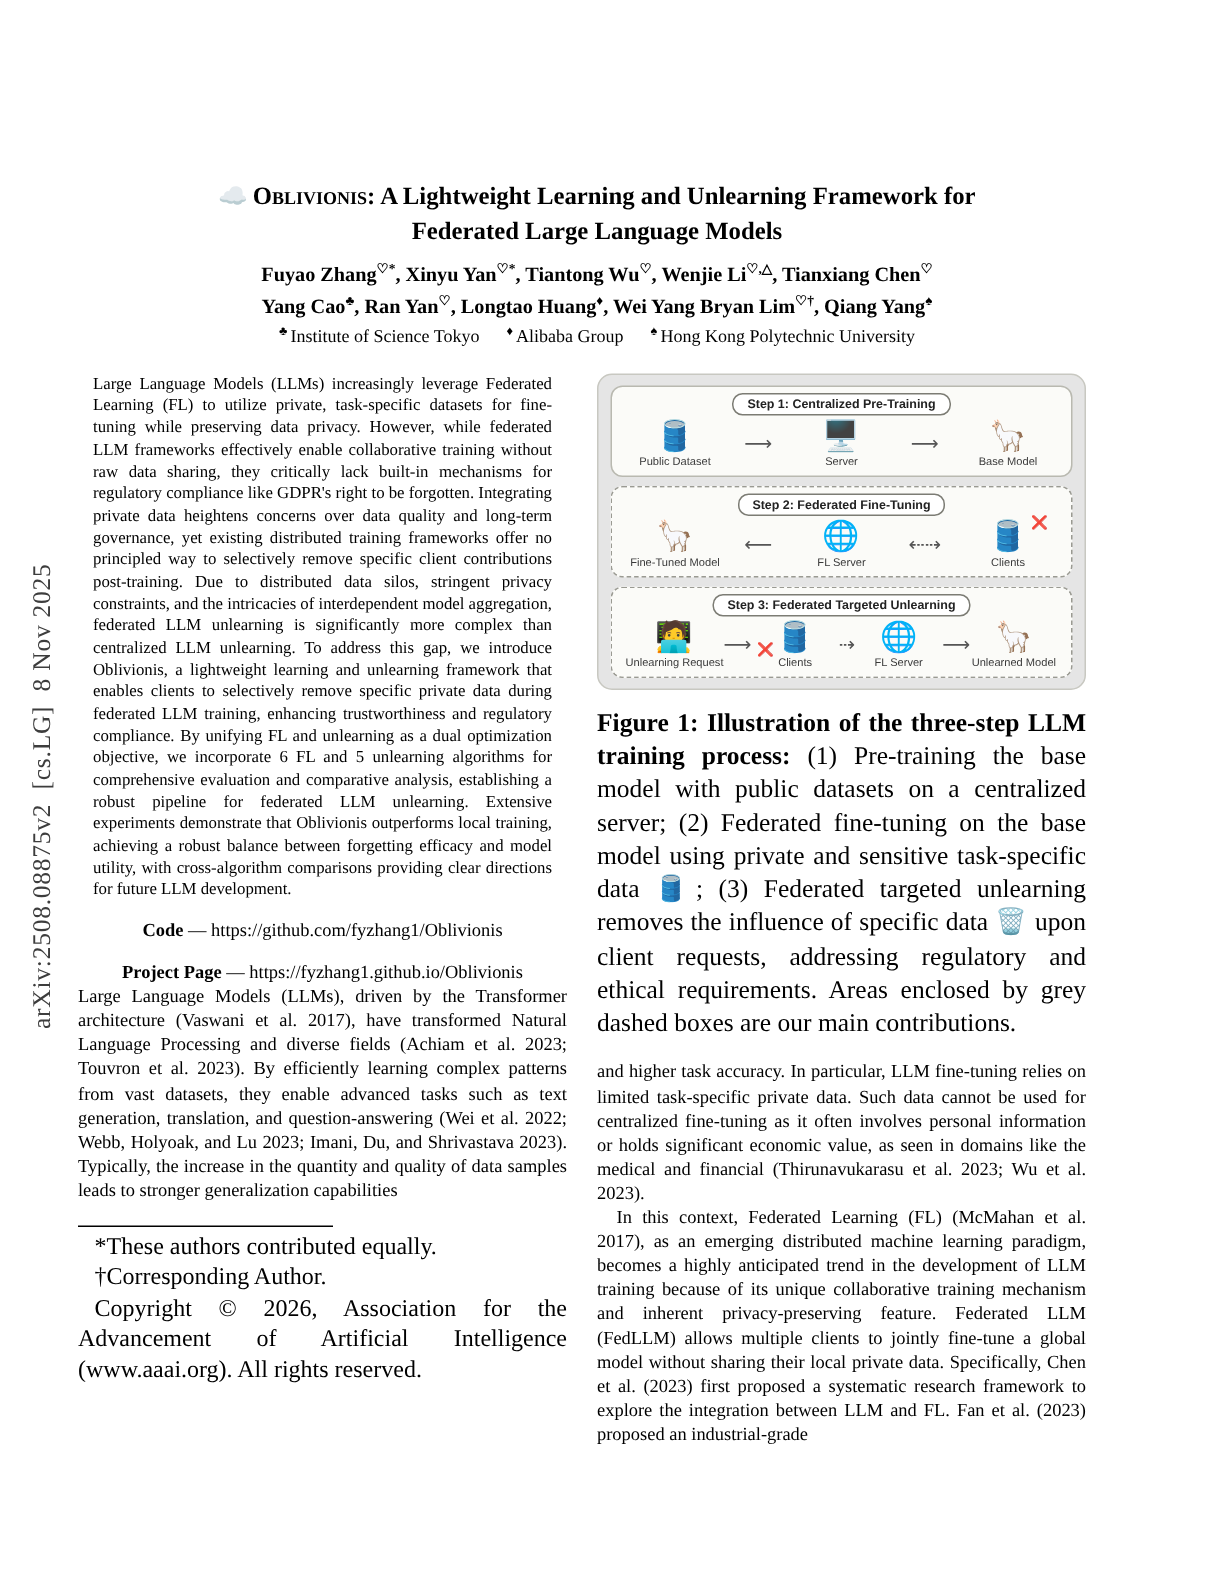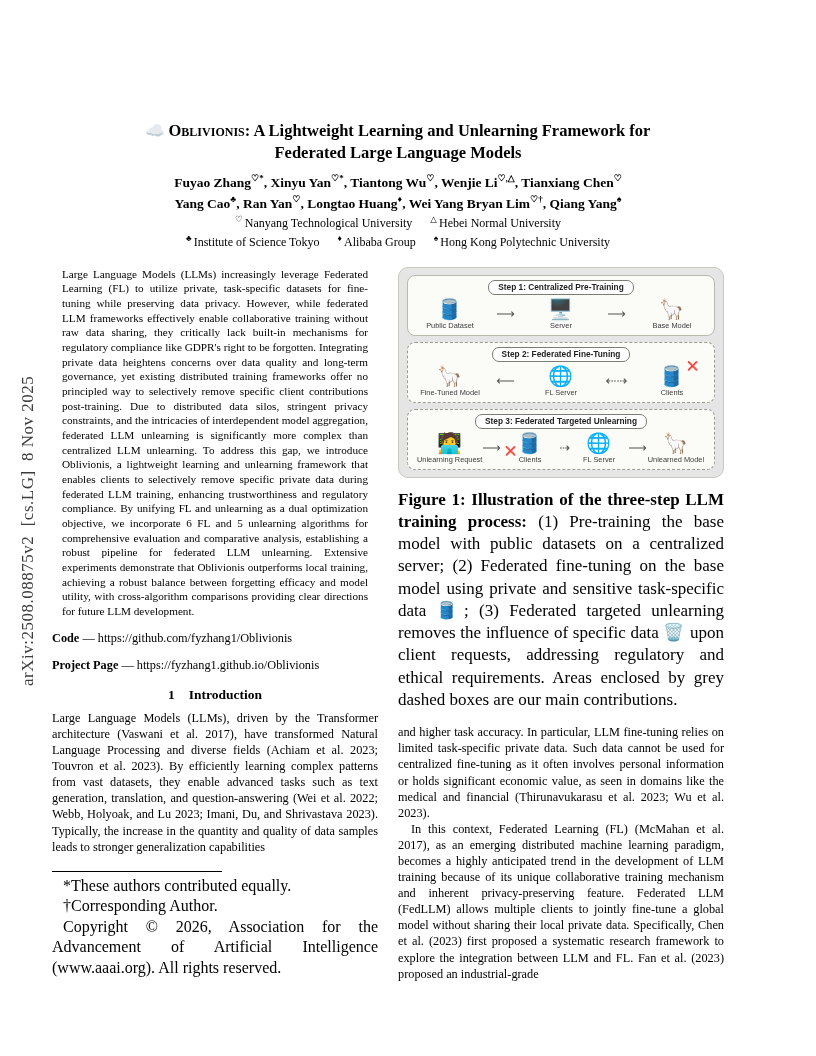--- a/index.html
+++ b/index.html
@@ -35,21 +35,21 @@
   .affil-item { margin:0 9px; }
 
   
   .columns { display:flex; gap:20px; margin-top:16px; }
   .col { width:326px; }
 
   .b { font-weight:bold; }
 
   .abstract-heading { text-align:center; font-size:12.5px; margin:2px 0 6px 0; }
   .abstract { font-size:11.2px; line-height:1.31; text-align:justify; margin:0 10px; }
-  .resource { font-size:12.3px; line-height:1.35; margin:11px 0 0 0; }
+  .resource { font-size:12.3px; line-height:1.35; margin:11px 0 0 0;text-align:center; }
   .resource a { color:#000; text-decoration:none; }
   .section-heading { text-align:center; font-size:13.5px; font-weight:bold; margin:13px 0 7px 0; }
   .secnum { margin-right:14px; }
   p.bodytext { font-size:12.3px; line-height:1.31; text-align:justify; }
   p.indent { text-indent:13px; }
 
   .footnote-block { margin-top:16px; }
   .footnote-rule { width:170px; border-top:1px solid #000; margin-bottom:4px; }
   .footnote { font-size:16px; line-height:1.28; text-indent:11px; text-align:justify; }
 
@@ -88,33 +88,31 @@
 <div class="page">
 
   <div class="arxiv">arXiv:2508.08875v2  [cs.LG]  8 Nov 2025</div>
 
   <div class="content">
 
     <div class="title-block">
       <h1 class="title"><span class="logo">☁️</span><span class="sc">Oblivionis</span><span>: A Lightweight Learning and Unlearning Framework for</span><br><span>Federated Large Language Models</span></h1>
       <div class="authors" id="authors1"><span>Fuyao Zhang</span><sup>♡*</sup>, <span>Xinyu Yan</span><sup>♡*</sup>, <span>Tiantong Wu</span><sup>♡</sup>, <span>Wenjie Li</span><sup>♡,△</sup>, <span>Tianxiang Chen</span><sup>♡</sup></div>
       <div class="authors" id="authors2"><span>Yang Cao</span><sup>♣</sup>, <span>Ran Yan</span><sup>♡</sup>, <span>Longtao Huang</span><sup>♦</sup>, <span>Wei Yang Bryan Lim</span><sup>♡†</sup>, <span>Qiang Yang</span><sup>♠</sup></div>
-      <div class="affils" id="affils1"><span class="affil-item"><sup>♡ </sup><span>Nanyang Technological University</span></span><span class="affil-item"><sup>△ </sup><span>Hebei Normal University</span></span></div>
       <div class="affils" id="affils2"><span class="affil-item"><sup>♣ </sup><span>Institute of Science Tokyo</span></span><span class="affil-item"><sup>♦ </sup><span>Alibaba Group</span></span><span class="affil-item"><sup>♠ </sup><span>Hong Kong Polytechnic University</span></span></div>
     </div>
 
     <div class="columns">
 
       <div class="col">
         <p class="abstract">Large Language Models (LLMs) increasingly leverage Federated Learning (FL) to utilize private, task-specific datasets for fine-tuning while preserving data privacy. However, while federated LLM frameworks effectively enable collaborative training without raw data sharing, they critically lack built-in mechanisms for regulatory compliance like GDPR's right to be forgotten. Integrating private data heightens concerns over data quality and long-term governance, yet existing distributed training frameworks offer no principled way to selectively remove specific client contributions post-training. Due to distributed data silos, stringent privacy constraints, and the intricacies of interdependent model aggregation, federated LLM unlearning is significantly more complex than centralized LLM unlearning. To address this gap, we introduce Oblivionis, a lightweight learning and unlearning framework that enables clients to selectively remove specific private data during federated LLM training, enhancing trustworthiness and regulatory compliance. By unifying FL and unlearning as a dual optimization objective, we incorporate 6 FL and 5 unlearning algorithms for comprehensive evaluation and comparative analysis, establishing a robust pipeline for federated LLM unlearning. Extensive experiments demonstrate that Oblivionis outperforms local training, achieving a robust balance between forgetting efficacy and model utility, with cross-algorithm comparisons providing clear directions for future LLM development.</p>
 
         <p class="resource"><span class="b">Code</span><span> — </span><a href="#">https://github.com/fyzhang1/Oblivionis</a></p>
         <p class="resource"><span class="b">Project Page</span><span> — </span><a href="#">https://fyzhang1.github.io/Oblivionis</a></p>
 
-        <div class="section-heading"><span class="secnum">1</span><span>Introduction</span></div>
         <p class="bodytext">Large Language Models (LLMs), driven by the Transformer architecture (Vaswani et al. 2017), have transformed Natural Language Processing and diverse fields (Achiam et al. 2023; Touvron et al. 2023). By efficiently learning complex patterns from vast datasets, they enable advanced tasks such as text generation, translation, and question-answering (Wei et al. 2022; Webb, Holyoak, and Lu 2023; Imani, Du, and Shrivastava 2023). Typically, the increase in the quantity and quality of data samples leads to stronger generalization capabilities</p>
 
         <div class="footnote-block">
           <div class="footnote-rule"></div>
           <div class="footnote">*These authors contributed equally.</div>
           <div class="footnote">†Corresponding Author.</div>
           <div class="footnote">Copyright © 2026, Association for the Advancement of Artificial Intelligence (www.aaai.org). All rights reserved.</div>
         </div>
       </div>
 

